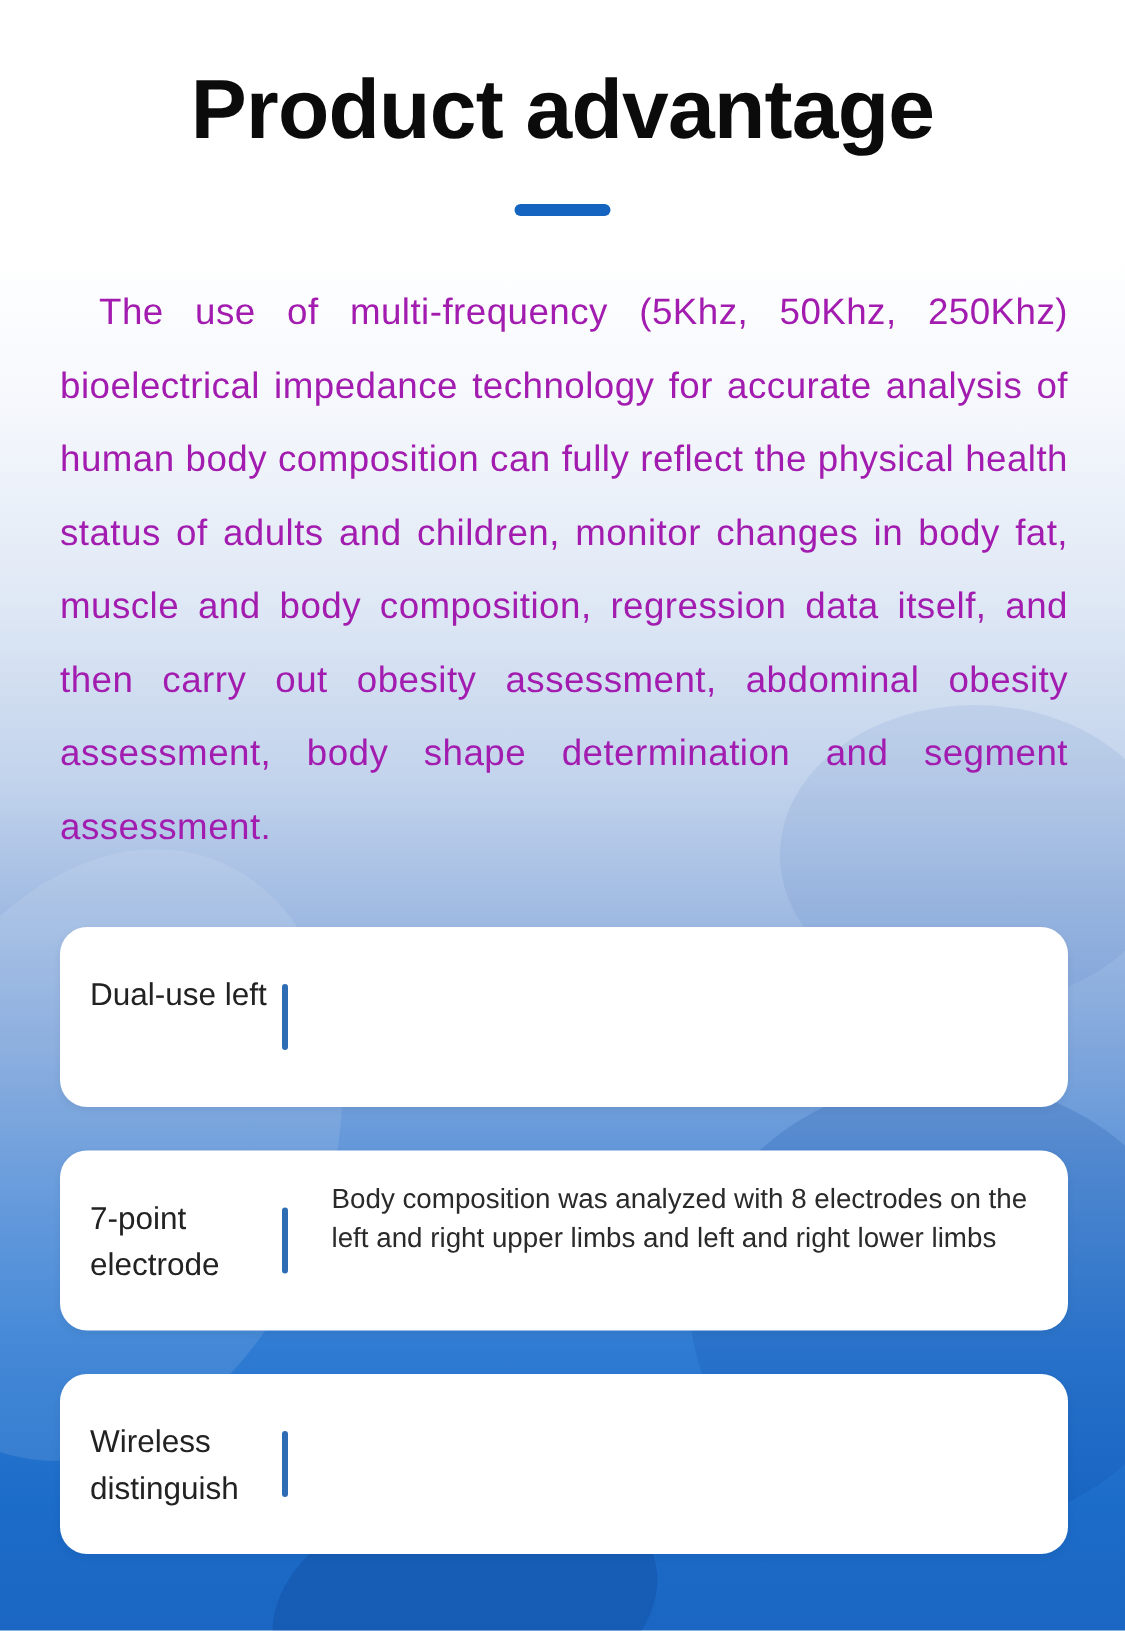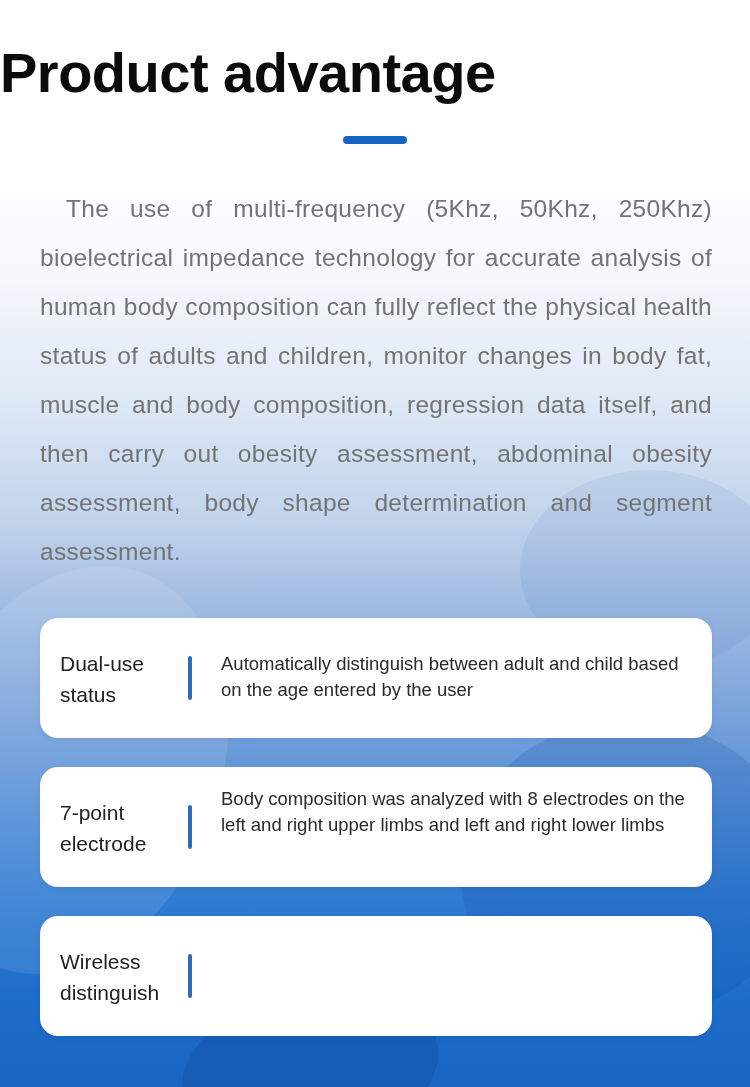--- a/index.html
+++ b/index.html
@@ -19,30 +19,30 @@
       #1a66c2 1087px);
   }
   .bg-shape { position: absolute; border-radius: 50%; pointer-events: none; }
   .s1 { left: -80px; top: 560px; width: 300px; height: 420px; background: rgba(255,255,255,0.10); transform: rotate(20deg); }
   .s2 { left: 460px; top: 720px; width: 340px; height: 300px; background: rgba(10,70,160,0.18); }
   .s3 { left: 180px; top: 990px; width: 260px; height: 160px; background: rgba(10,60,140,0.25); transform: rotate(-12deg); }
   .s4 { left: 520px; top: 470px; width: 260px; height: 200px; background: rgba(60,110,190,0.10); }
 
   .title {
     position: absolute; left: 0; right: 0; top: 40px;
-    font-size: 56px; font-weight: bold; color: #0b0b0b;
+    text-align: center; font-size: 56px; font-weight: bold; color: #0b0b0b;
     letter-spacing: -0.5px;
   }
   .title-bar {
     position: absolute; left: 343px; top: 136px; width: 64px; height: 8px;
     border-radius: 4px; background: #1565c0;
   }
   .intro {
     position: absolute; left: 40px; top: 184px; width: 672px;
-    font-size: 24.5px; line-height: 49px; color: #737373;
+    font-size: 24.5px; line-height: 49px; color: #a21caf;
     text-align: justify; text-indent: 26px; letter-spacing: 0.3px;
   }
   .card {
     position: absolute; left: 40px; width: 672px; height: 120px;
     background: #ffffff; border-radius: 18px;
     box-shadow: 0 2px 6px rgba(0,0,0,0.06);
   }
   .card-label {
     position: absolute; left: 20px; width: 125px;
     font-size: 21px; line-height: 31px; color: #222222;
@@ -63,23 +63,22 @@
 <div class="bg-shape s4"></div>
 <div class="bg-shape s2"></div>
 <div class="bg-shape s3"></div>
 
 <h1 class="title" style="margin:0;">Product advantage</h1>
 <div class="title-bar"></div>
 
 <p class="intro" style="margin:0;">The use of multi-frequency (5Khz, 50Khz, 250Khz) bioelectrical impedance technology for accurate analysis of human body composition can fully reflect the physical health status of adults and children, monitor changes in body fat, muscle and body composition, regression data itself, and then carry out obesity assessment, abdominal obesity assessment, body shape determination and segment assessment.</p>
 
 <div class="card" style="top:618px;">
-  <div class="card-label" style="top:30px;">Dual-use status</div>
+  <div class="card-label" style="top:30px;">Dual-use left</div>
   <div class="card-divider" style="top:38px;"></div>
-  <div class="card-desc" style="top:33px;">Automatically distinguish between adult and child based on the age entered by the user</div>
 </div>
 
 <div class="card" style="top:767px;">
   <div class="card-label" style="top:30px;">7-point electrode</div>
   <div class="card-divider" style="top:38px;"></div>
   <div class="card-desc" style="top:19px;">Body composition was analyzed with 8 electrodes on the left and right upper limbs and left and right lower limbs</div>
 </div>
 
 <div class="card" style="top:916px;">
   <div class="card-label" style="top:30px;">Wireless distinguish</div>

